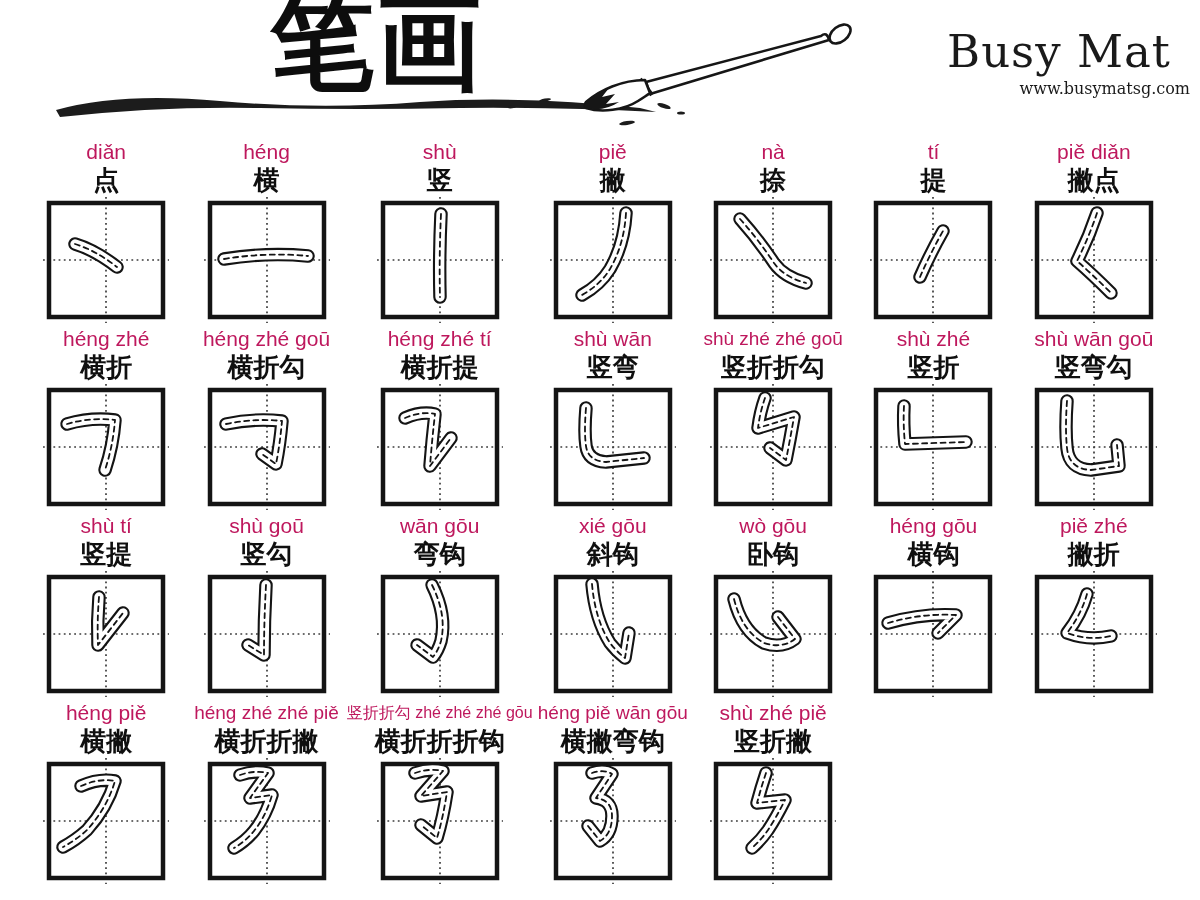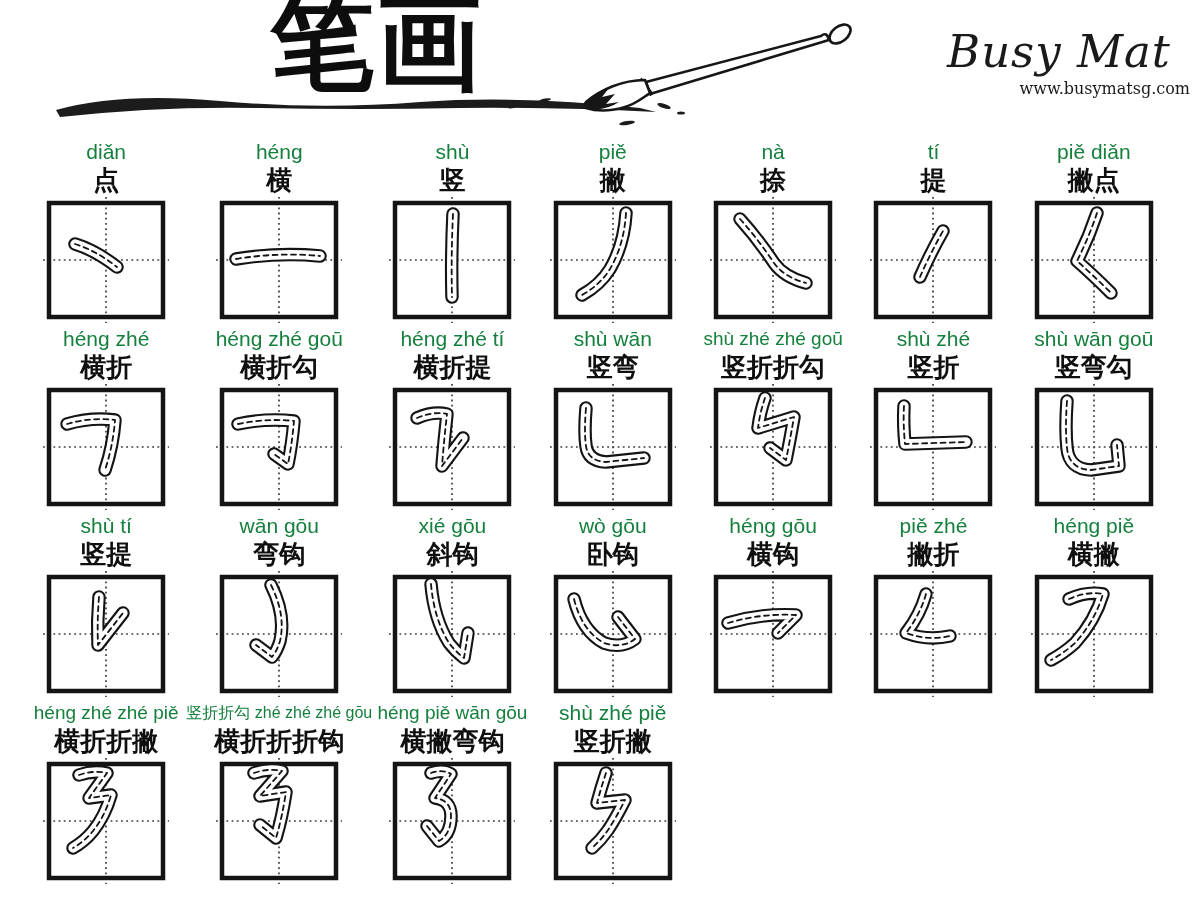--- a/index.html
+++ b/index.html
@@ -9,31 +9,31 @@
   }
   
   .header-art{position:absolute;left:0;top:0;width:1200px;height:148px;pointer-events:none;}
   .page-title{
     position:absolute;left:270px;top:-14px;font-size:104px;font-weight:900;
     letter-spacing:3px;color:#0d0d0d;line-height:1.1;z-index:2;
     font-family:"Liberation Sans",sans-serif;
   }
   .logo{position:absolute;left:928px;top:26px;width:262px;text-align:center;z-index:2;}
   .brand{
-    font-family:"DejaVu Serif",serif;font-style:italic;font-size:45px;line-height:52px;
+    font-family:"DejaVu Serif",serif;font-size:45px;line-height:52px;
     color:#1a1a1a;letter-spacing:1px;white-space:nowrap;
   }
   .site{font-family:"DejaVu Serif",serif;font-size:16px;margin-top:1px;color:#1a1a1a;text-align:right;}
   
   .grid{
     position:absolute;left:26px;top:138px;width:1148px;
     display:grid;grid-template-columns:repeat(7,1fr);row-gap:2px;z-index:1;
   }
   .cell{display:flex;flex-direction:column;align-items:center;}
-  .pinyin{font-size:21px;line-height:27px;color:#15803d;white-space:nowrap;}
+  .pinyin{font-size:21px;line-height:27px;color:#be185d;white-space:nowrap;}
   .pinyin.mid{font-size:19px;}
   .pinyin.small{font-size:16px;}
   .hanzi{font-size:26px;font-weight:600;line-height:31px;color:#0f0f0f;white-space:nowrap;}
   svg.box{width:126px;height:126px;display:block;margin-top:1px;}
 </style>
 </head>
 <body>
 
 <div class="page-title">笔画</div>
 
@@ -284,20 +284,35 @@
         <line x1="63" y1="0" x2="63" y2="126" stroke="#3c3c3c" stroke-width="1.7" stroke-dasharray="1.8 3.4"></line>
         <rect x="6" y="6" width="114" height="114" fill="none" stroke="#141414" stroke-width="4.5"></rect>
         <g fill="none" stroke-linecap="round" stroke-linejoin="round">
           <path d="M56 26 Q54 50 55 74 L80 42" stroke="#141414" stroke-width="13.5"></path>
           <path d="M56 26 Q54 50 55 74 L80 42" stroke="#ffffff" stroke-width="9.3"></path>
           <path d="M56 26 Q54 50 55 74 L80 42" stroke="#141414" stroke-width="1.8" stroke-dasharray="5 4.2"></path>
         </g>
       </svg>
     </div>
     <div class="cell">
+      <div class="pinyin">shù goū</div>
+      <div class="hanzi">竖勾</div>
+      <svg class="box" viewBox="0 0 126 126">
+        <rect x="6" y="6" width="114" height="114" fill="#ffffff"></rect>
+        <line x1="0" y1="63" x2="126" y2="63" stroke="#3c3c3c" stroke-width="1.7" stroke-dasharray="1.8 3.4"></line>
+        <line x1="63" y1="0" x2="63" y2="126" stroke="#3c3c3c" stroke-width="1.7" stroke-dasharray="1.8 3.4"></line>
+        <rect x="6" y="6" width="114" height="114" fill="none" stroke="#141414" stroke-width="4.5"></rect>
+        <g fill="none" stroke-linecap="round" stroke-linejoin="round">
+          <path d="M62 14 Q60 50 60 84 L44 74" stroke="#141414" stroke-width="13.5"></path>
+          <path d="M62 14 Q60 50 60 84 L44 74" stroke="#ffffff" stroke-width="9.3"></path>
+          <path d="M62 14 Q60 50 60 84 L44 74" stroke="#141414" stroke-width="1.8" stroke-dasharray="5 4.2"></path>
+        </g>
+      </svg>
+    </div>
+    <div class="cell">
       <div class="pinyin">wān gōu</div>
       <div class="hanzi">弯钩</div>
       <svg class="box" viewBox="0 0 126 126">
         <rect x="6" y="6" width="114" height="114" fill="#ffffff"></rect>
         <line x1="0" y1="63" x2="126" y2="63" stroke="#3c3c3c" stroke-width="1.7" stroke-dasharray="1.8 3.4"></line>
         <line x1="63" y1="0" x2="63" y2="126" stroke="#3c3c3c" stroke-width="1.7" stroke-dasharray="1.8 3.4"></line>
         <rect x="6" y="6" width="114" height="114" fill="none" stroke="#141414" stroke-width="4.5"></rect>
         <g fill="none" stroke-linecap="round" stroke-linejoin="round">
           <path d="M55 14 Q70 44 64 70 Q61 80 56 86 L40 74" stroke="#141414" stroke-width="13.5"></path>
           <path d="M55 14 Q70 44 64 70 Q61 80 56 86 L40 74" stroke="#ffffff" stroke-width="9.3"></path>

